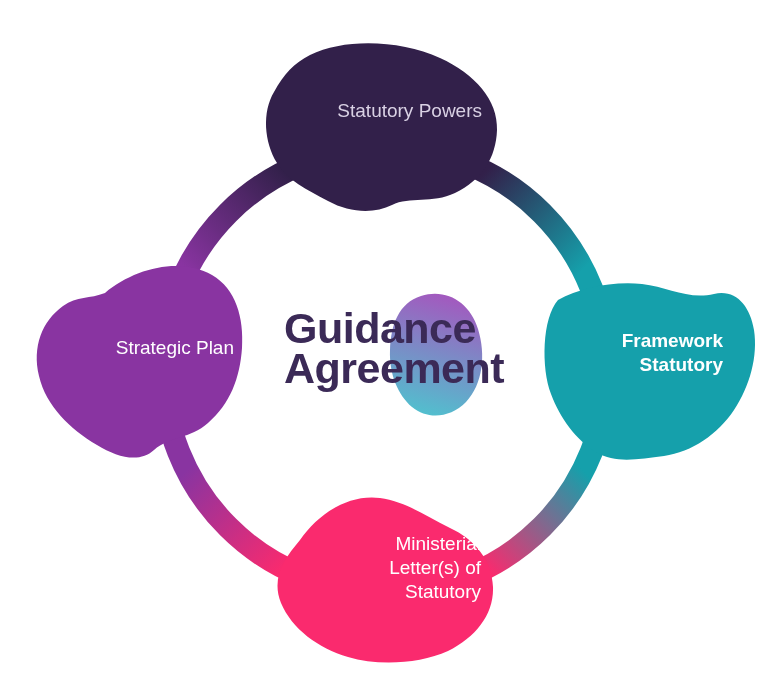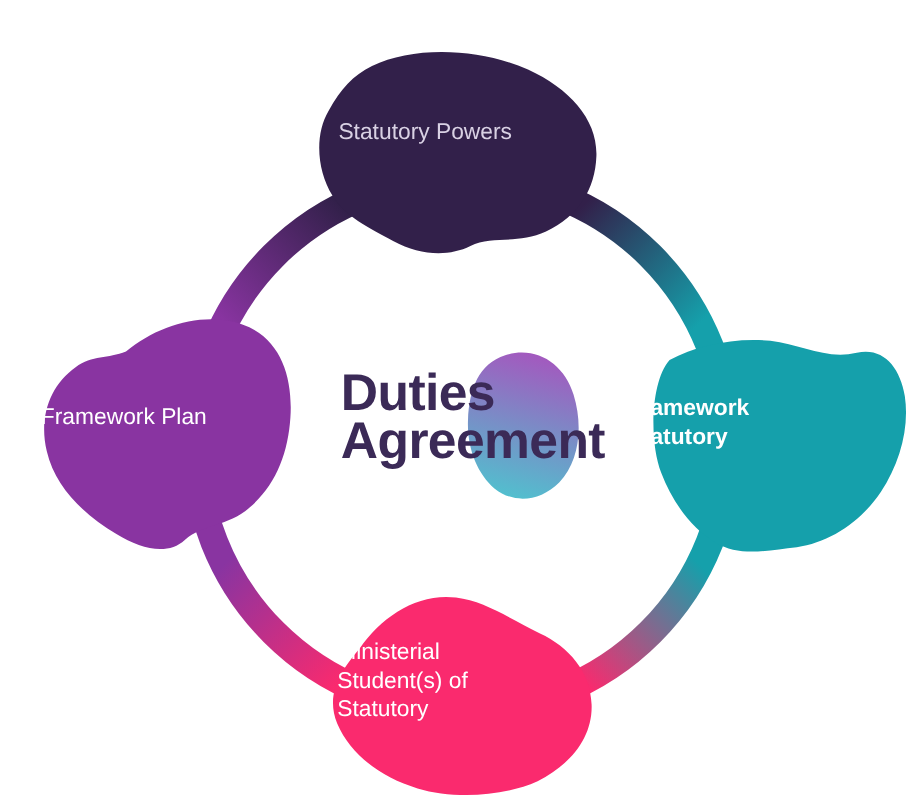--- a/index.html
+++ b/index.html
@@ -7,21 +7,21 @@
     position:relative;
     width:768px;height:677px;
     background:#ffffff;
     overflow:hidden;
     font-family:"Liberation Sans", sans-serif;
   }
   .diagram-svg{position:absolute;left:0;top:0;}
   .node-label{
     position:absolute;
     width:200px;
-    text-align:left;
+    text-align:right;
     font-size:19px;
     line-height:24px;
     color:#ffffff;
     white-space:nowrap;
   }
   .label-top{left:282px;top:99px;color:#d9d1e4;}
   .label-right{left:523px;top:329px;font-weight:bold;}
   .label-bottom{left:281px;top:532px;}
   .label-left{left:34px;top:336px;}
   .center-title{
@@ -120,36 +120,36 @@
 
     <path fill="url(#gradCenter)" d="M 421,296
              C 447,288 470,303 478,329
              C 486,355 483,384 466,402
              C 450,418 428,420 412,407
              C 398,395 389,374 390,350
              C 391,324 399,303 421,296 Z"></path>
   </svg>
 
   <div class="center-title">
-    <div>Duties</div>
+    <div>Guidance</div>
     <div>Agreement</div>
   </div>
 
   <div class="node-label label-top">
     <div>Statutory Powers</div>
   </div>
 
   <div class="node-label label-right">
     <div>Framework</div>
     <div>Statutory</div>
   </div>
 
   <div class="node-label label-bottom">
     <div>Ministerial</div>
-    <div>Student(s) of</div>
+    <div>Letter(s) of</div>
     <div>Statutory</div>
   </div>
 
   <div class="node-label label-left">
-    <div>Framework Plan</div>
+    <div>Strategic Plan</div>
   </div>
 
 </div>
 
 </body></html>

